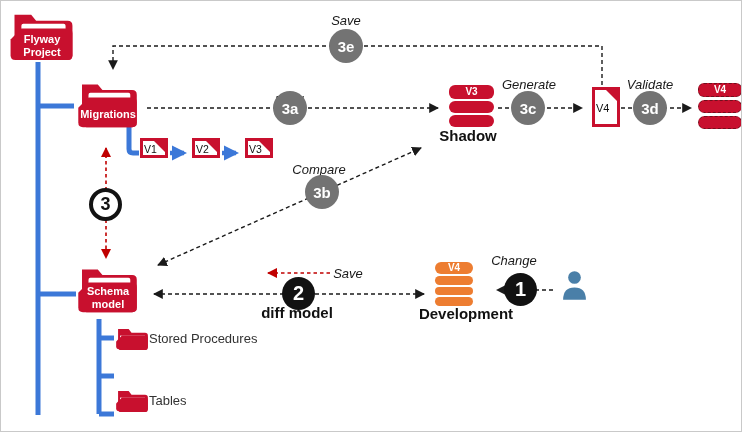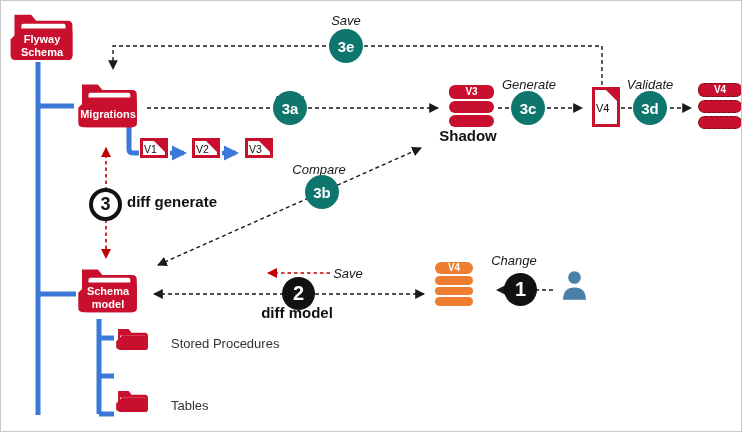--- a/index.html
+++ b/index.html
@@ -40,41 +40,41 @@
   #db-target{left:697px;top:82px;width:44px;gap:3px;}
   #db-target .db-band{height:14px;line-height:12px;background:#C8102E;border:1.5px dashed #70101e;}
   #db-target .db-disc{height:13px;background:#C8102E;border:1.5px dashed #70101e;}
 
   
   .person{position:absolute;left:560px;top:268px;width:27px;height:33px;fill:#4A7FA8;}
 
   
   .badge{position:absolute;border-radius:50%;display:flex;align-items:center;justify-content:center;
     font-weight:bold;color:#fff;z-index:3;}
-  .badge.gray{width:34px;height:34px;background:#0f766e;font-size:15px;}
+  .badge.gray{width:34px;height:34px;background:#737373;font-size:15px;}
   .badge.black{width:33px;height:33px;background:#121212;font-size:20px;}
   .badge.ring{width:33px;height:33px;background:#fff;border:4.5px solid #121212;color:#121212;font-size:18px;}
   #b3a{left:272px;top:90px;} #b3b{left:304px;top:174px;} #b3c{left:510px;top:90px;}
   #b3d{left:632px;top:90px;} #b3e{left:328px;top:28px;}
   #b1{left:503px;top:272px;} #b2{left:281px;top:276px;} #b3{left:88px;top:187px;}
 
   
   .lbl-i{position:absolute;font-style:italic;font-size:13px;color:#1a1a1a;
     transform:translateX(-50%);white-space:nowrap;z-index:2;}
   #l-save3e{left:345px;top:12px;} #l-build{left:288px;top:92px;} #l-generate{left:528px;top:76px;}
   #l-validate{left:649px;top:76px;} #l-compare{left:318px;top:161px;} #l-change{left:513px;top:252px;}
   #l-save2{left:347px;top:265px;color:#1a1a1a;}
   .lbl-b{position:absolute;font-weight:bold;font-size:15px;color:#111;
     transform:translateX(-50%);white-space:nowrap;z-index:2;}
   #t-shadow{left:467px;top:126px;} #t-dev{left:465px;top:304px;}
   #l-diffgen{left:126px;top:192px;transform:none;}
   #l-diffmodel{left:296px;top:303px;}
 
   
-  .tree-row{position:absolute;display:flex;align-items:flex-end;gap:22px;height:26px;}
+  .tree-row{position:absolute;display:flex;align-items:center;gap:0;height:26px;}
   .tree-row svg{width:33px;height:25px;flex:none;}
   .tree-label{font-size:13px;color:#333;white-space:nowrap;}
   #tr-sp{left:115px;top:324px;} #tr-tb{left:115px;top:362px;margin-top:24px;} #tr-vw{left:115px;top:400px;}
 </style>
 </head>
 <body>
 
 <div id="canvas">
 
   <svg id="wires" width="742" height="432" viewBox="0 0 742 432">
@@ -121,21 +121,21 @@
       <path d="M329 272 H267" marker-end="url(#mR)"></path>
     </g>
   </svg>
 
   <div class="folder" id="f-flyway">
     <svg viewBox="0 0 66 56">
       <path class="fp" d="M5 8 h17 l5 6 h32 q5 0 5 5 v30 q0 5 -5 5 H10 q-5 0 -5 -5 z"></path>
       <rect x="12" y="17" width="45" height="9" rx="2" fill="#fff"></rect>
       <path class="fp" d="M1 33 l11 -11 h47 q5 0 5 5 v22 q0 5 -5 5 H6 q-5 0 -5 -5 z"></path>
     </svg>
-    <div class="folder-label">Flyway Schema</div>
+    <div class="folder-label">Flyway Project</div>
   </div>
 
   <div class="folder" id="f-schema">
     <svg viewBox="0 0 66 56">
       <path class="fp" d="M5 8 h17 l5 6 h32 q5 0 5 5 v30 q0 5 -5 5 H10 q-5 0 -5 -5 z"></path>
       <rect x="12" y="17" width="45" height="9" rx="2" fill="#fff"></rect>
       <path class="fp" d="M1 33 l11 -11 h47 q5 0 5 5 v22 q0 5 -5 5 H6 q-5 0 -5 -5 z"></path>
     </svg>
     <div class="folder-label">Schema model</div>
   </div>
@@ -180,20 +180,21 @@
     <div class="db-disc"></div>
   </div>
   <div class="lbl-b" id="t-shadow">Shadow</div>
 
   <div class="db" id="db-dev">
     <div class="db-band">V4</div>
     <div class="db-disc"></div>
     <div class="db-disc"></div>
     <div class="db-disc"></div>
   </div>
+  <div class="lbl-b" id="t-dev">Development</div>
 
   <div class="db" id="db-target">
     <div class="db-band">V4</div>
     <div class="db-disc"></div>
     <div class="db-disc"></div>
   </div>
 
   <svg class="person" viewBox="0 0 32 36">
     <circle cx="16" cy="8.5" r="7.5"></circle>
     <path d="M2.5 35 q0 -14.5 13.5 -14.5 q13.5 0 13.5 14.5 z"></path>
@@ -208,21 +209,20 @@
   <div class="badge black" id="b2">2</div>
   <div class="badge ring" id="b3">3</div>
 
   <div class="lbl-i" id="l-save3e">Save</div>
   <div class="lbl-i" id="l-build">Build</div>
   <div class="lbl-i" id="l-generate">Generate</div>
   <div class="lbl-i" id="l-validate">Validate</div>
   <div class="lbl-i" id="l-compare">Compare</div>
   <div class="lbl-i" id="l-change">Change</div>
   <div class="lbl-i" id="l-save2">Save</div>
-  <div class="lbl-b" id="l-diffgen">diff generate</div>
   <div class="lbl-b" id="l-diffmodel">diff model</div>
 
   <div class="tree-row" id="tr-sp">
     <svg viewBox="0 0 34 26">
       <path class="fp" d="M2 3 h11 l3 4 h14 q3 0 3 3 v12 q0 3 -3 3 H5 q-3 0 -3 -3 z"></path>
       <rect x="4" y="10" width="26" height="4" fill="#fff"></rect>
       <path class="fp" d="M0 16 l6 -6 h24 q3 0 3 3 v8 q0 3 -3 3 H3 q-3 0 -3 -3 z"></path>
     </svg>
     <span class="tree-label">Stored Procedures</span>
   </div>

